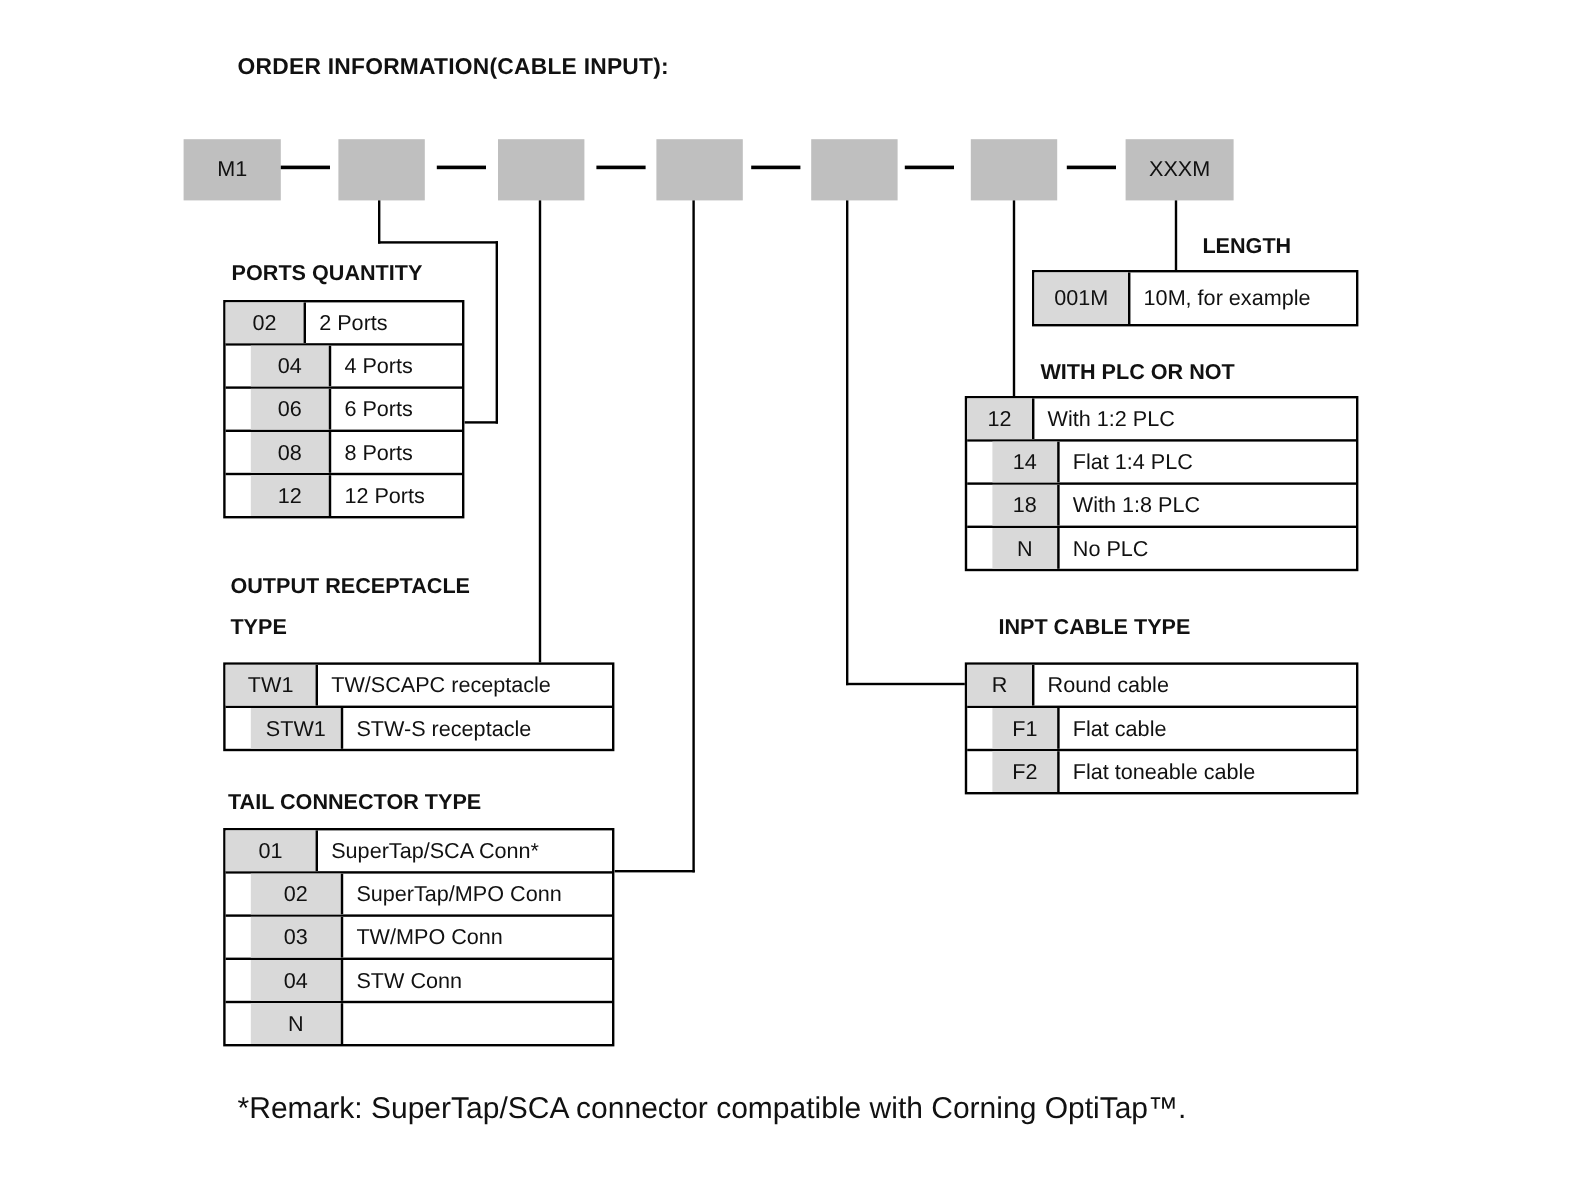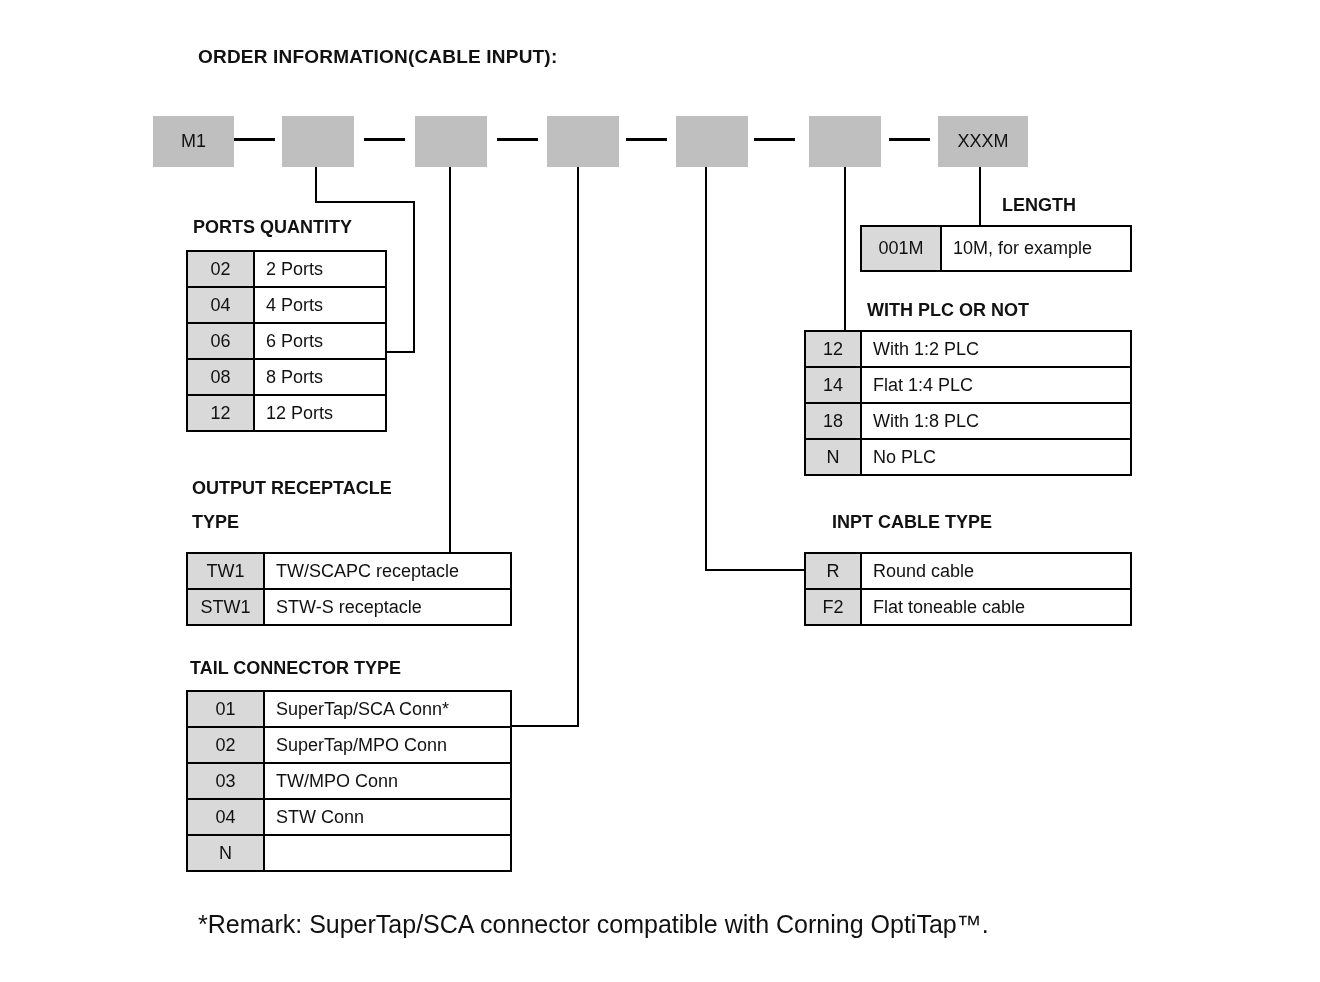--- a/index.html
+++ b/index.html
@@ -57,21 +57,21 @@
     white-space: nowrap;
   }
   
   .otable {
     position: absolute;
     border: 2px solid var(--line, #000);
     background: #fff;
     box-sizing: border-box;
   }
   .trow { display: flex; height: 34px; }
-  .trow + .trow { border-top: 2px solid var(--line, #000); }
+  .trow + .trow { border-top: 2px solid var(--line, #000); padding-left: 21px; }
   .tcode {
     flex: 0 0 auto;
     background: var(--code-cell-fill, #d9d9d9);
     border-right: 2px solid var(--line, #000);
     display: flex;
     align-items: center;
     justify-content: center;
     font-size: 18px;
     box-sizing: border-box;
   }
@@ -221,20 +221,24 @@
     </div>
   </div>
 
   <div class="sec-title" style="left:832px;top:505px;">INPT CABLE TYPE</div>
   <div class="otable" style="left:804px;top:552px;width:328px;">
     <div class="trow">
       <div class="tcode" style="width:56px;">R</div>
       <div class="tdesc">Round cable</div>
     </div>
     <div class="trow">
+      <div class="tcode" style="width:56px;">F1</div>
+      <div class="tdesc">Flat cable</div>
+    </div>
+    <div class="trow">
       <div class="tcode" style="width:56px;">F2</div>
       <div class="tdesc">Flat toneable cable</div>
     </div>
   </div>
 
   <div class="remark">*Remark: SuperTap/SCA connector compatible with Corning OptiTap™.</div>
 
 </div>
 
 </body></html>

